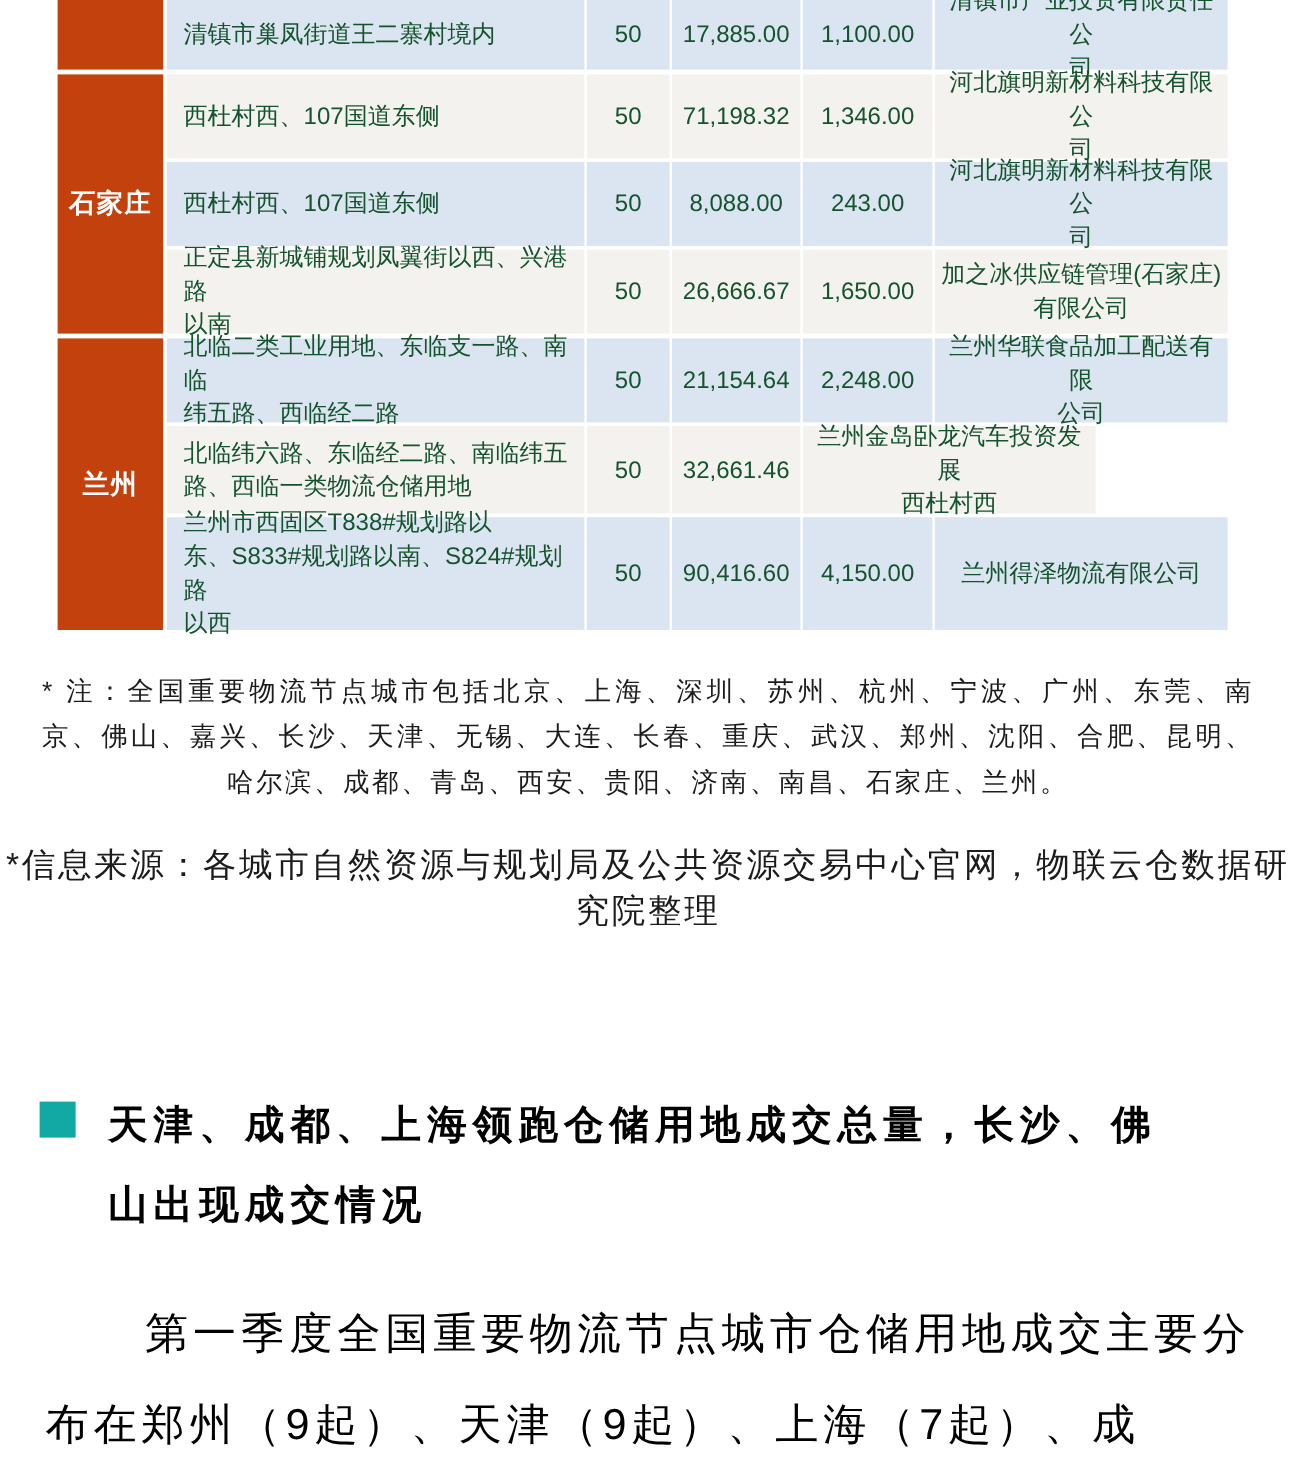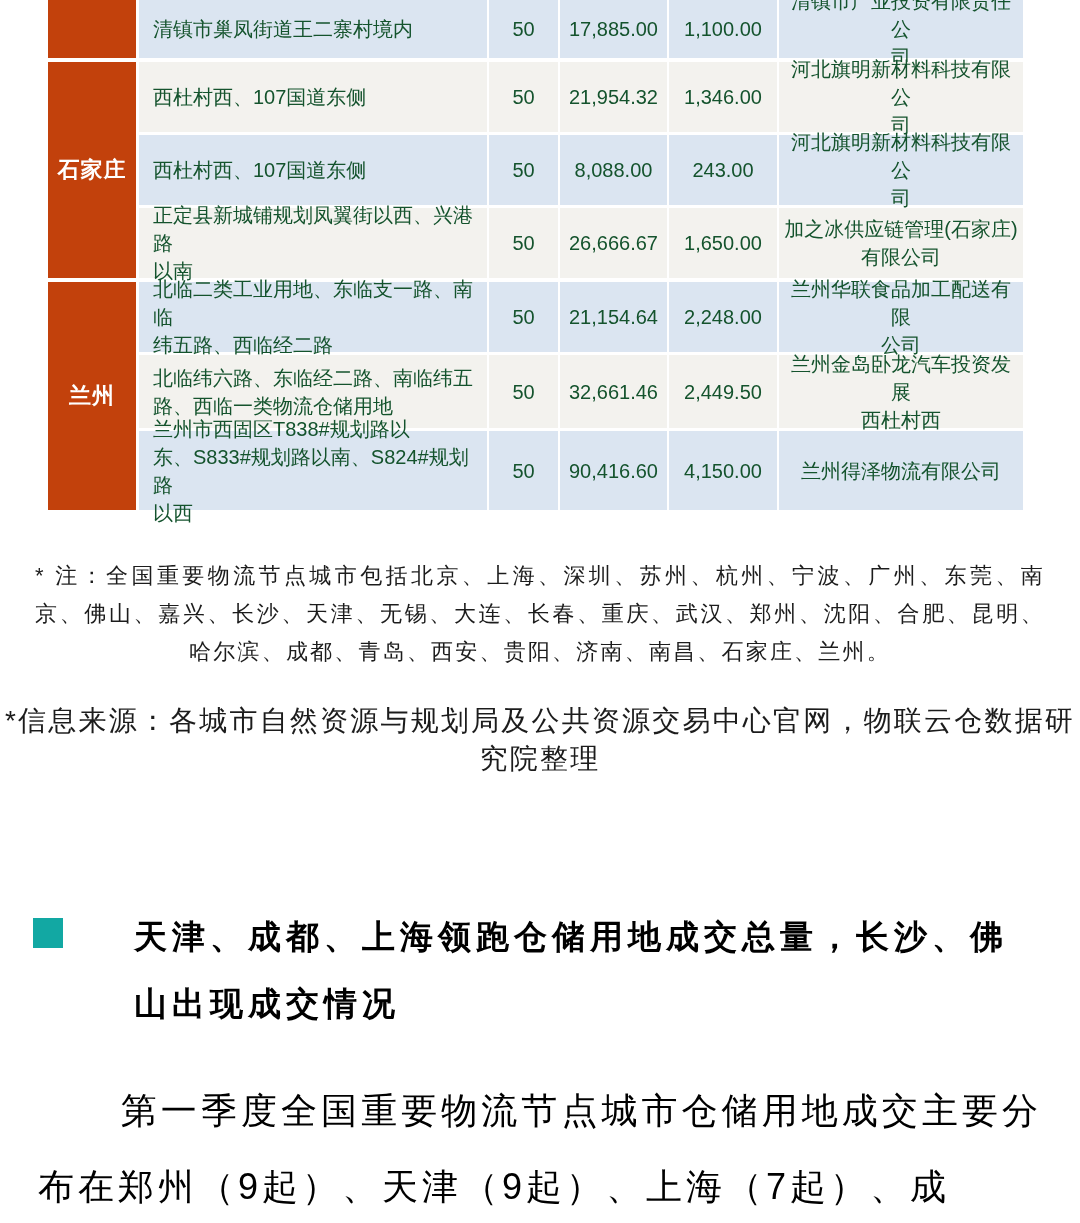--- a/index.html
+++ b/index.html
@@ -37,38 +37,38 @@
     color:#14532d;
   }
   .cell.loc  { width:348px; flex:0 0 348px; justify-content:flex-start; text-align:left; padding:0 8px 0 14px; white-space:pre-line; }
   .cell.val  { width:69px;  flex:0 0 69px;  justify-content:center; }
   .cell.area { width:107px; flex:0 0 107px; justify-content:center; }
   .cell.price{ width:108px; flex:0 0 108px; justify-content:center; }
   .cell.comp { width:244px; flex:0 0 244px; justify-content:center; text-align:center; white-space:pre-line; padding:0 4px; }
   .h-58 { height:58px; }
   .h-70 { height:70px; }
   .h-73 { height:73px;border-radius:14px; }
-  .h-101{ height:79px;border-radius:17px; }
+  .h-101{ height:94px;border-radius:17px; }
 
   
   .note-block {
     position:absolute; left:35px; top:557px; width:1010px;
     font-size:22px; line-height:38px; letter-spacing:2.2px;
     color:#1c1c1c;
     text-align:justify; text-align-last:center;
   }
   .source-line {
     position:absolute; left:0; top:702px; width:100%;
     text-align:center;
     font-size:28px; letter-spacing:2.2px;
     color:#1c1c1c;
   }
 
   
-  .section-heading { position:absolute; top:903px; left:0; right:0;padding-left:44px; }
+  .section-heading { position:absolute; top:903px; left:0; right:0; }
   .bullet {
     position:absolute; left:33px; top:15px;
     width:30px; height:30px;
     background:#12a8a3;
   }
   .heading-text {
     margin-left:90px; width:905px;
     font-size:33px; font-weight:bold;
     line-height:67px; letter-spacing:5px;
     color:#000000;
@@ -104,21 +104,21 @@
         </div>
       </div>
     </div>
 
     <div class="group">
       <div class="city-cell">石家庄</div>
       <div class="rows">
         <div class="row bg-b h-70">
           <div class="cell loc">西杜村西、107国道东侧</div>
           <div class="cell val">50</div>
-          <div class="cell area">21,954.32</div>
+          <div class="cell area">71,198.32</div>
           <div class="cell price">1,346.00</div>
           <div class="cell comp">河北旗明新材料科技有限公
 司</div>
         </div>
         <div class="row bg-a h-70">
           <div class="cell loc">西杜村西、107国道东侧</div>
           <div class="cell val">50</div>
           <div class="cell area">8,088.00</div>
           <div class="cell price">243.00</div>
           <div class="cell comp">河北旗明新材料科技有限公
@@ -146,21 +146,20 @@
           <div class="cell area">21,154.64</div>
           <div class="cell price">2,248.00</div>
           <div class="cell comp">兰州华联食品加工配送有限
 公司</div>
         </div>
         <div class="row bg-b h-73">
           <div class="cell loc">北临纬六路、东临经二路、南临纬五
 路、西临一类物流仓储用地</div>
           <div class="cell val">50</div>
           <div class="cell area">32,661.46</div>
-          <div class="cell price">2,449.50</div>
           <div class="cell comp">兰州金岛卧龙汽车投资发展
 西杜村西</div>
         </div>
         <div class="row bg-a h-101">
           <div class="cell loc">兰州市西固区T838#规划路以
 东、S833#规划路以南、S824#规划路
 以西</div>
           <div class="cell val">50</div>
           <div class="cell area">90,416.60</div>
           <div class="cell price">4,150.00</div>

